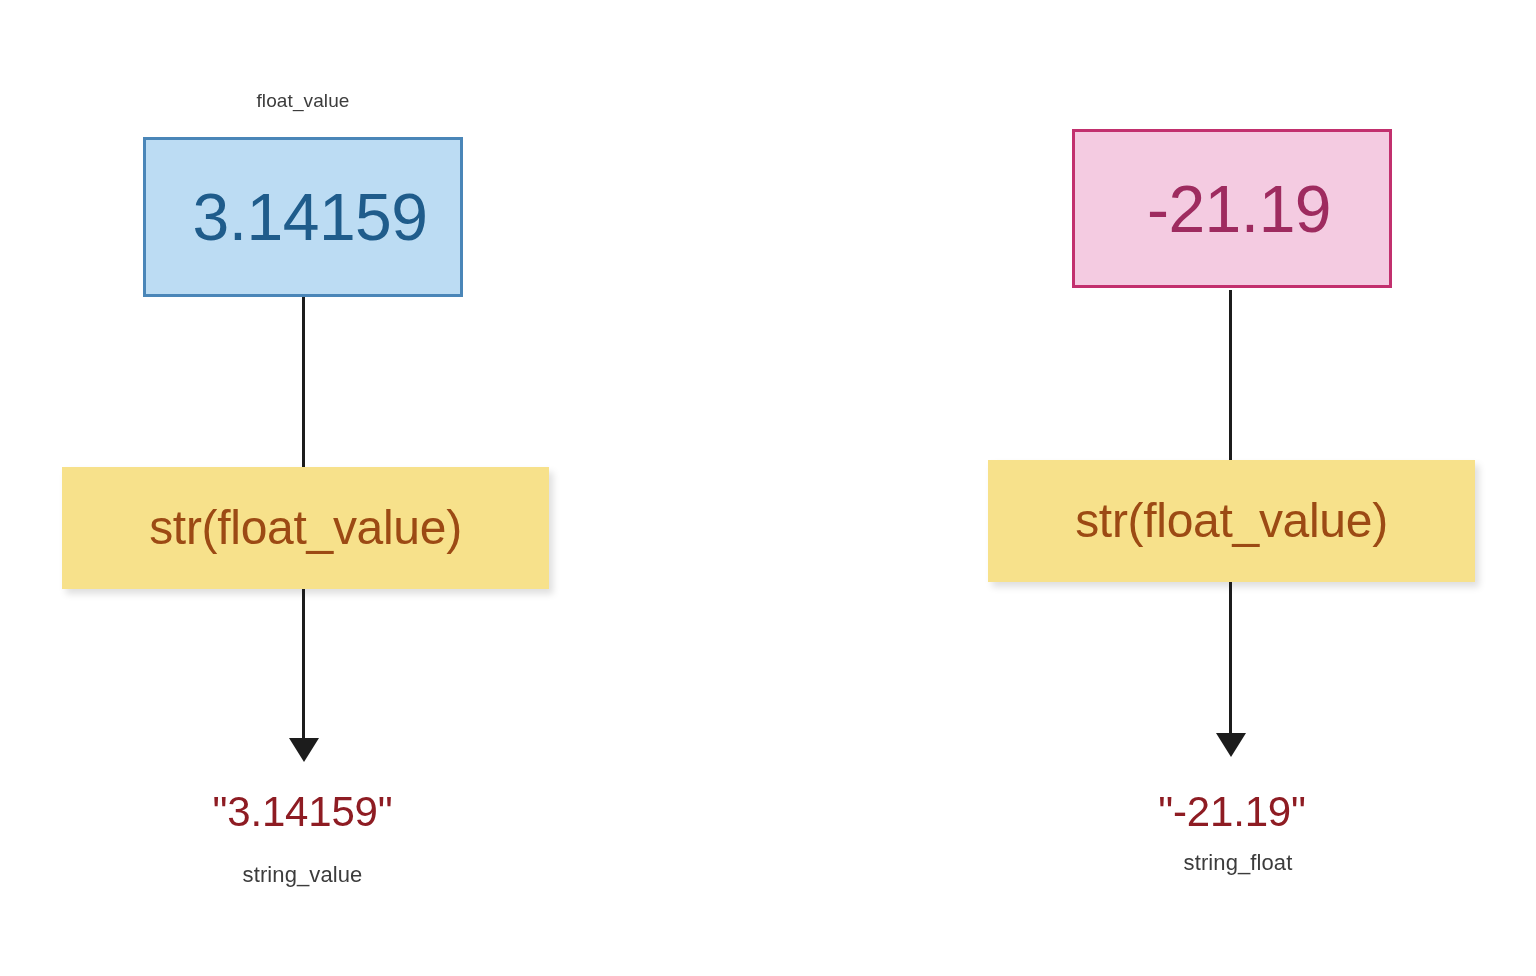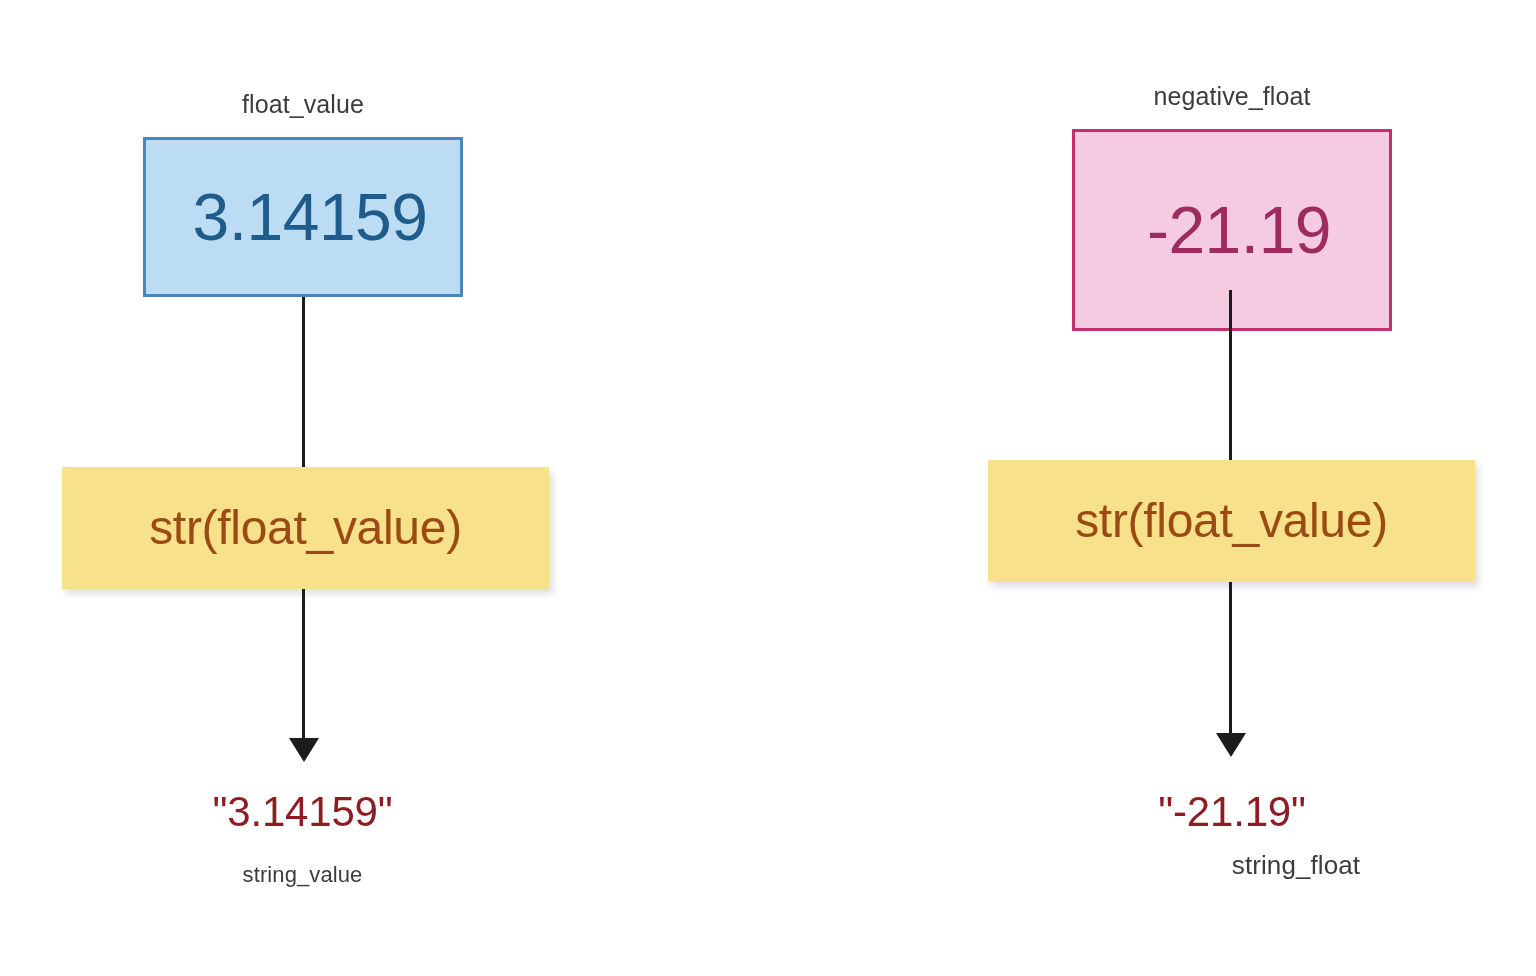--- a/index.html
+++ b/index.html
@@ -18,21 +18,21 @@
 
   .canvas {
     position: absolute;
     inset: 0;
   }
 
   
   .caption {
     position: absolute;
     font-family: "Liberation Sans", sans-serif;
-    font-size: 25px;
+    font-size: 19px;
     color: #3c3c3c;
     white-space: nowrap;
     text-align: center;
     letter-spacing: 0.1px;
   }
 
   
   .valuebox {
     position: absolute;
     box-sizing: border-box;
@@ -133,33 +133,32 @@
     <span class="fn">str(float_value)</span>
   </div>
 
   <div class="connector" style="left:302px; top:589px; height:153px;"></div>
   <div class="arrowhead" style="left:289px; top:738px;"></div>
 
   <div class="result" style="left:145px; top:788px; width:315px;">"3.14159"</div>
 
   <div class="caption" style="left:145px; top:862px; width:315px; font-size:22px;">string_value</div>
 
-  <div class="caption" style="left:1072px; top:82px; width:320px;">negative_float</div>
 
-  <div class="valuebox box-pink" style="left:1072px; top:129px; width:320px; height:202px;">
+  <div class="valuebox box-pink" style="left:1072px; top:129px; width:320px; height:159px;">
     <span class="val">-21.19</span>
   </div>
 
   <div class="connector" style="left:1229px; top:290px; height:179px;"></div>
 
   <div class="funcbox" style="left:988px; top:460px; width:487px; height:122px;">
     <span class="fn">str(float_value)</span>
   </div>
 
   <div class="connector" style="left:1229px; top:582px; height:155px;"></div>
   <div class="arrowhead" style="left:1216px; top:733px;"></div>
 
   <div class="result" style="left:1077px; top:788px; width:310px;">"-21.19"</div>
 
-  <div class="caption" style="left:1141px; top:850px; width:310px; font-size:26px;">string_float</div>
+  <div class="caption" style="left:1083px; top:850px; width:310px; font-size:22px;">string_float</div>
 
 
 </div>
 
 </body></html>

